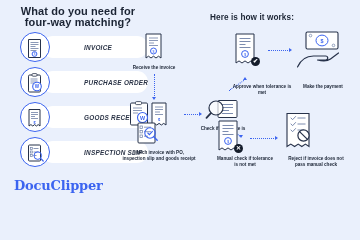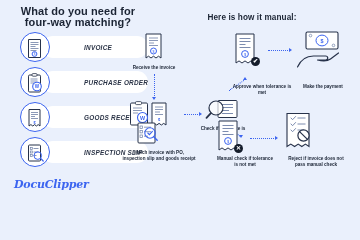--- a/index.html
+++ b/index.html
@@ -38,21 +38,21 @@
   .circ{
     position:absolute;left:0;top:0;width:30px;height:30px;border-radius:50%;
     background:#ffffff;border:1.6px solid #3b64f0;box-sizing:border-box;
   }
   .circ svg{position:absolute;left:5px;top:4.5px;}
 
   
   .logo{
     position:absolute;left:14px;top:178px;
     font-family:"DejaVu Serif", serif;
-    font-style:italic;font-weight:700;font-size:11px;
+    font-weight:700;font-size:13px;
     color:#3b64f0;letter-spacing:-.2px;
   }
 
   
   .node{position:absolute;}
   .cap{
     position:absolute;text-align:center;
     font-size:4.6px;line-height:6px;font-weight:600;color:#222b3c;
   }
   .dot-h,.dot-v{position:absolute;}
@@ -68,21 +68,21 @@
     background:#141c2b;color:#fff;font-size:6px;line-height:9px;
     text-align:center;font-weight:700;
   }
 </style>
 </head>
 <body>
 
 <div class="canvas">
 
   <div class="head-left">What do you need for four-way matching?</div>
-  <div class="head-right">Here is how it manual:</div>
+  <div class="head-right">Here is how it works:</div>
 
   <div class="item" style="top:32px">
     <div class="pill">
       <span>INVOICE</span>
     </div>
     <div class="circ">
       <svg width="20" height="21" viewBox="0 0 20 21">
         <path d="M2.5 1.5 h12 v18 h-12 z" fill="#fff" stroke="#27324a" stroke-width="1"></path>
         <path d="M4.5 4.5 h8 M4.5 6.5 h8 M4.5 8.5 h5 M4.5 10.5 h8 M4.5 12.5 h6" stroke="#6d7fa6" stroke-width=".8"></path>
         <circle cx="8.5" cy="16" r="2.4" fill="none" stroke="#3b64f0" stroke-width="1"></circle>

